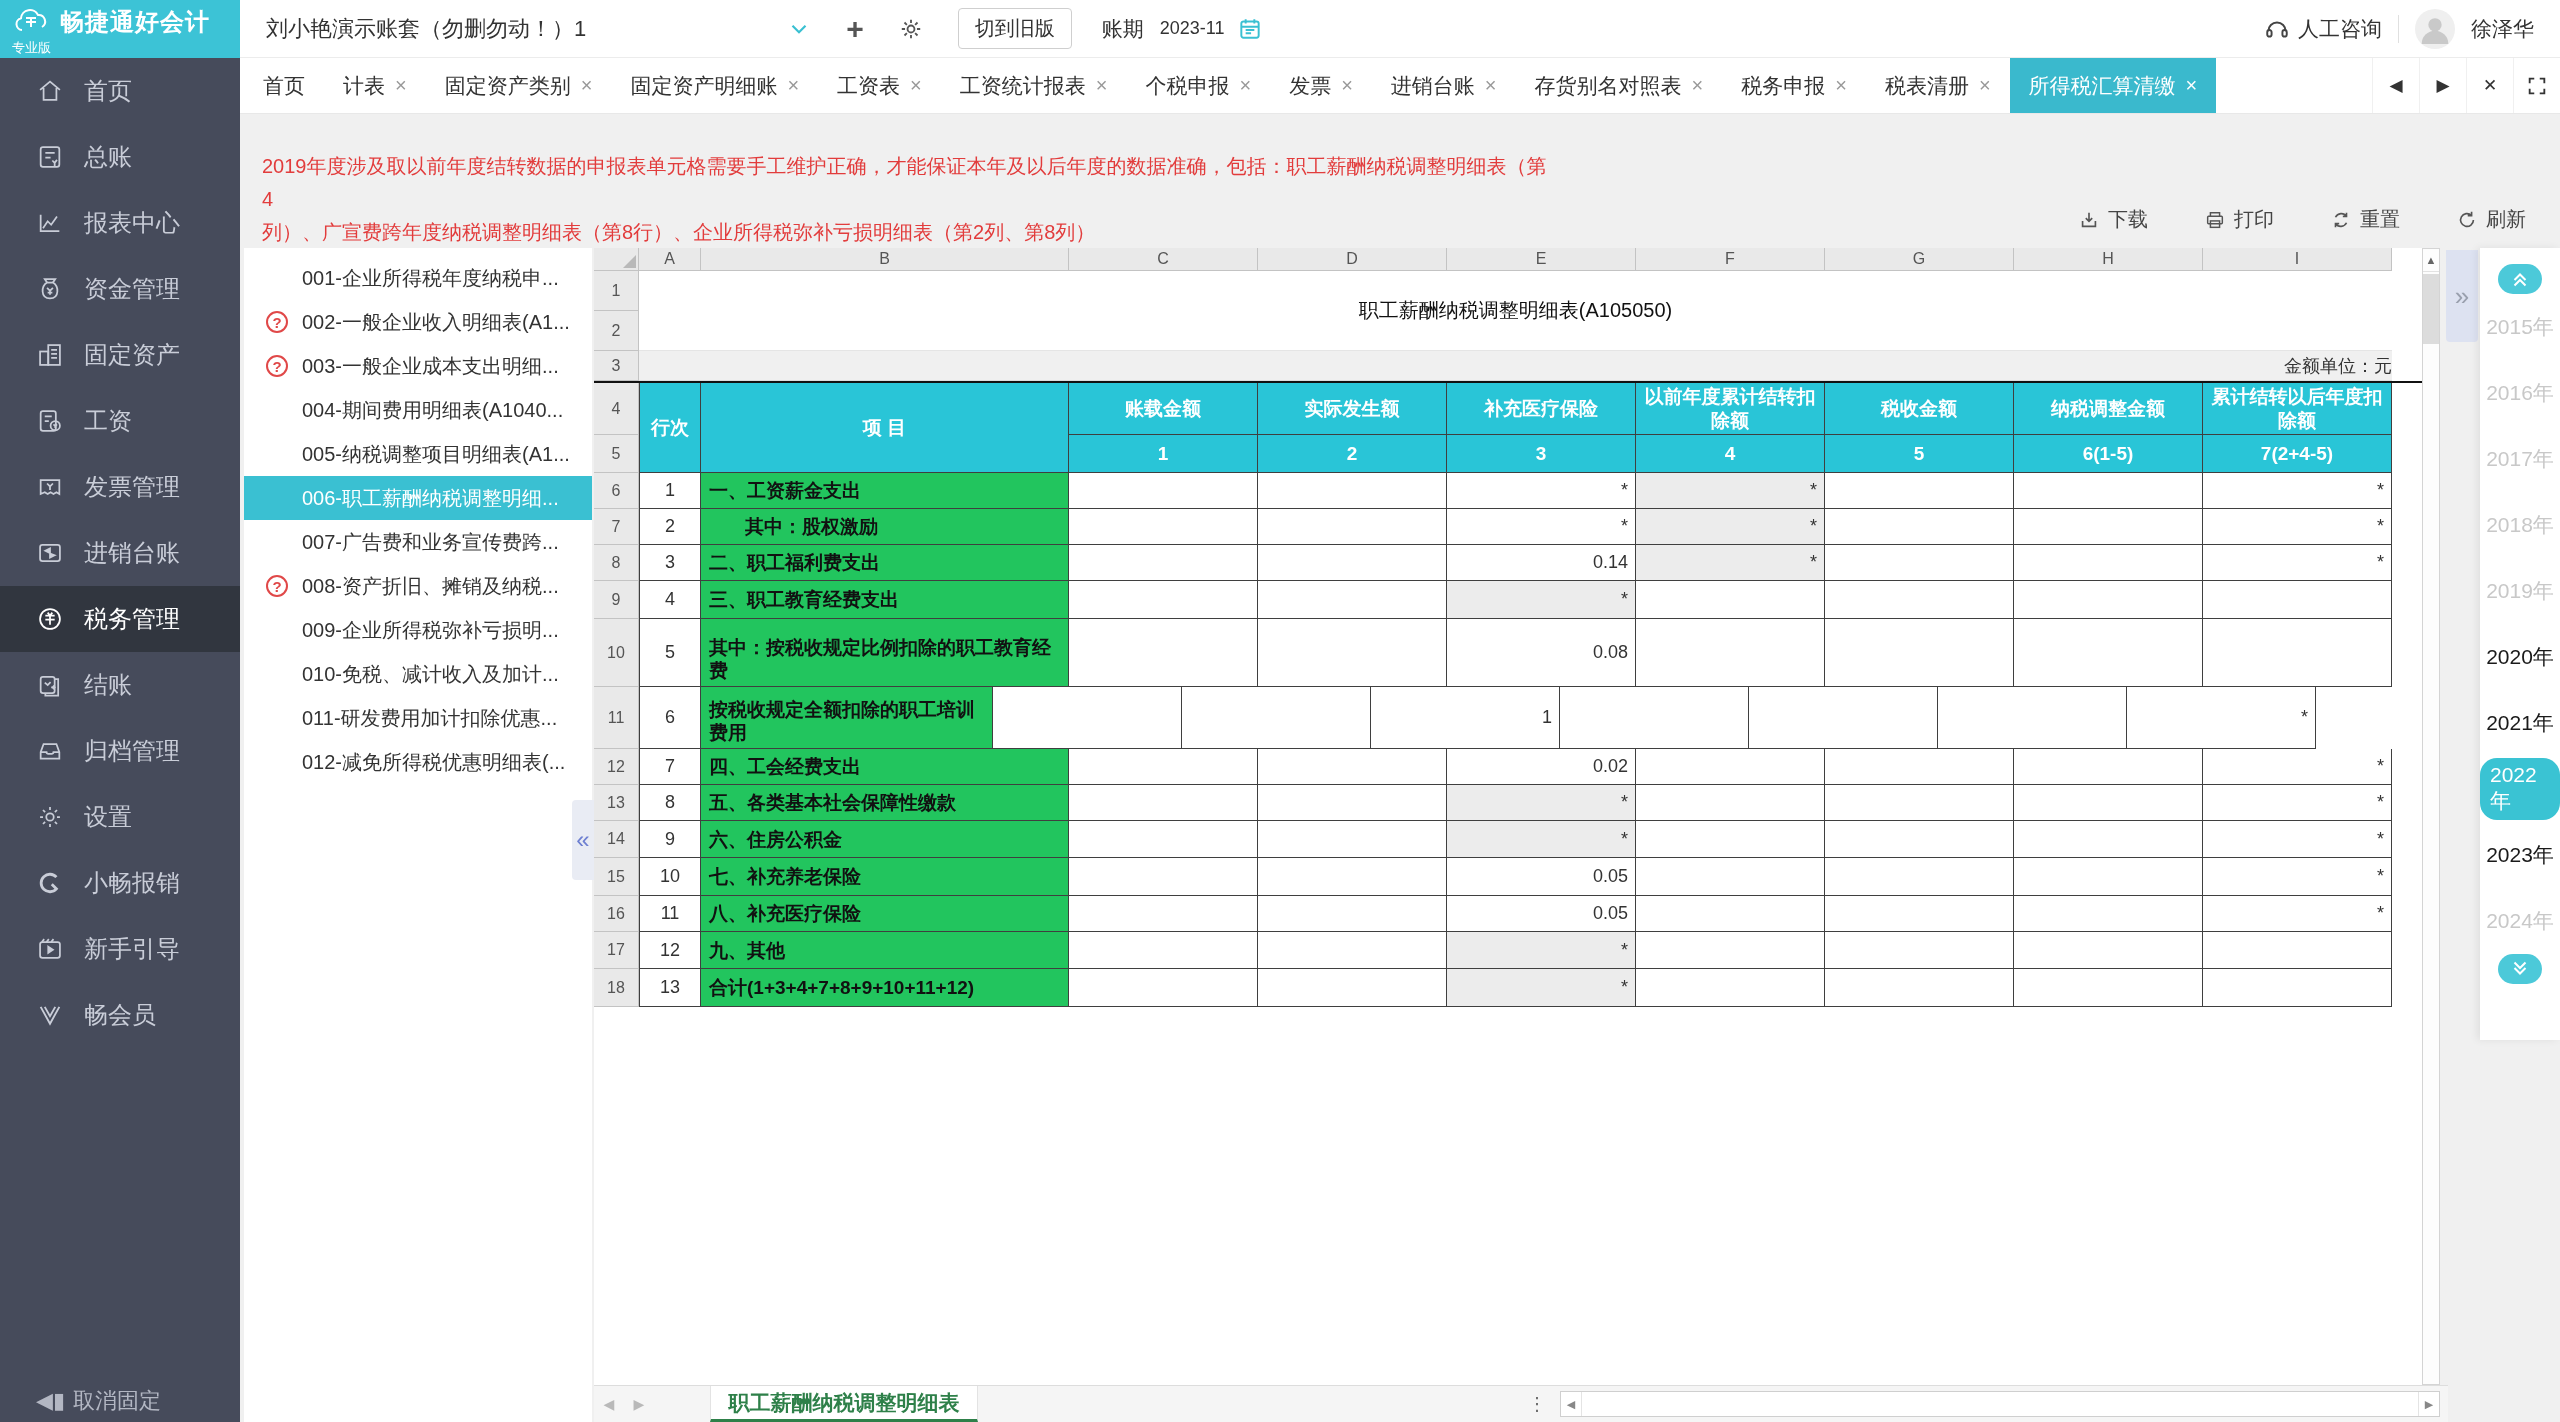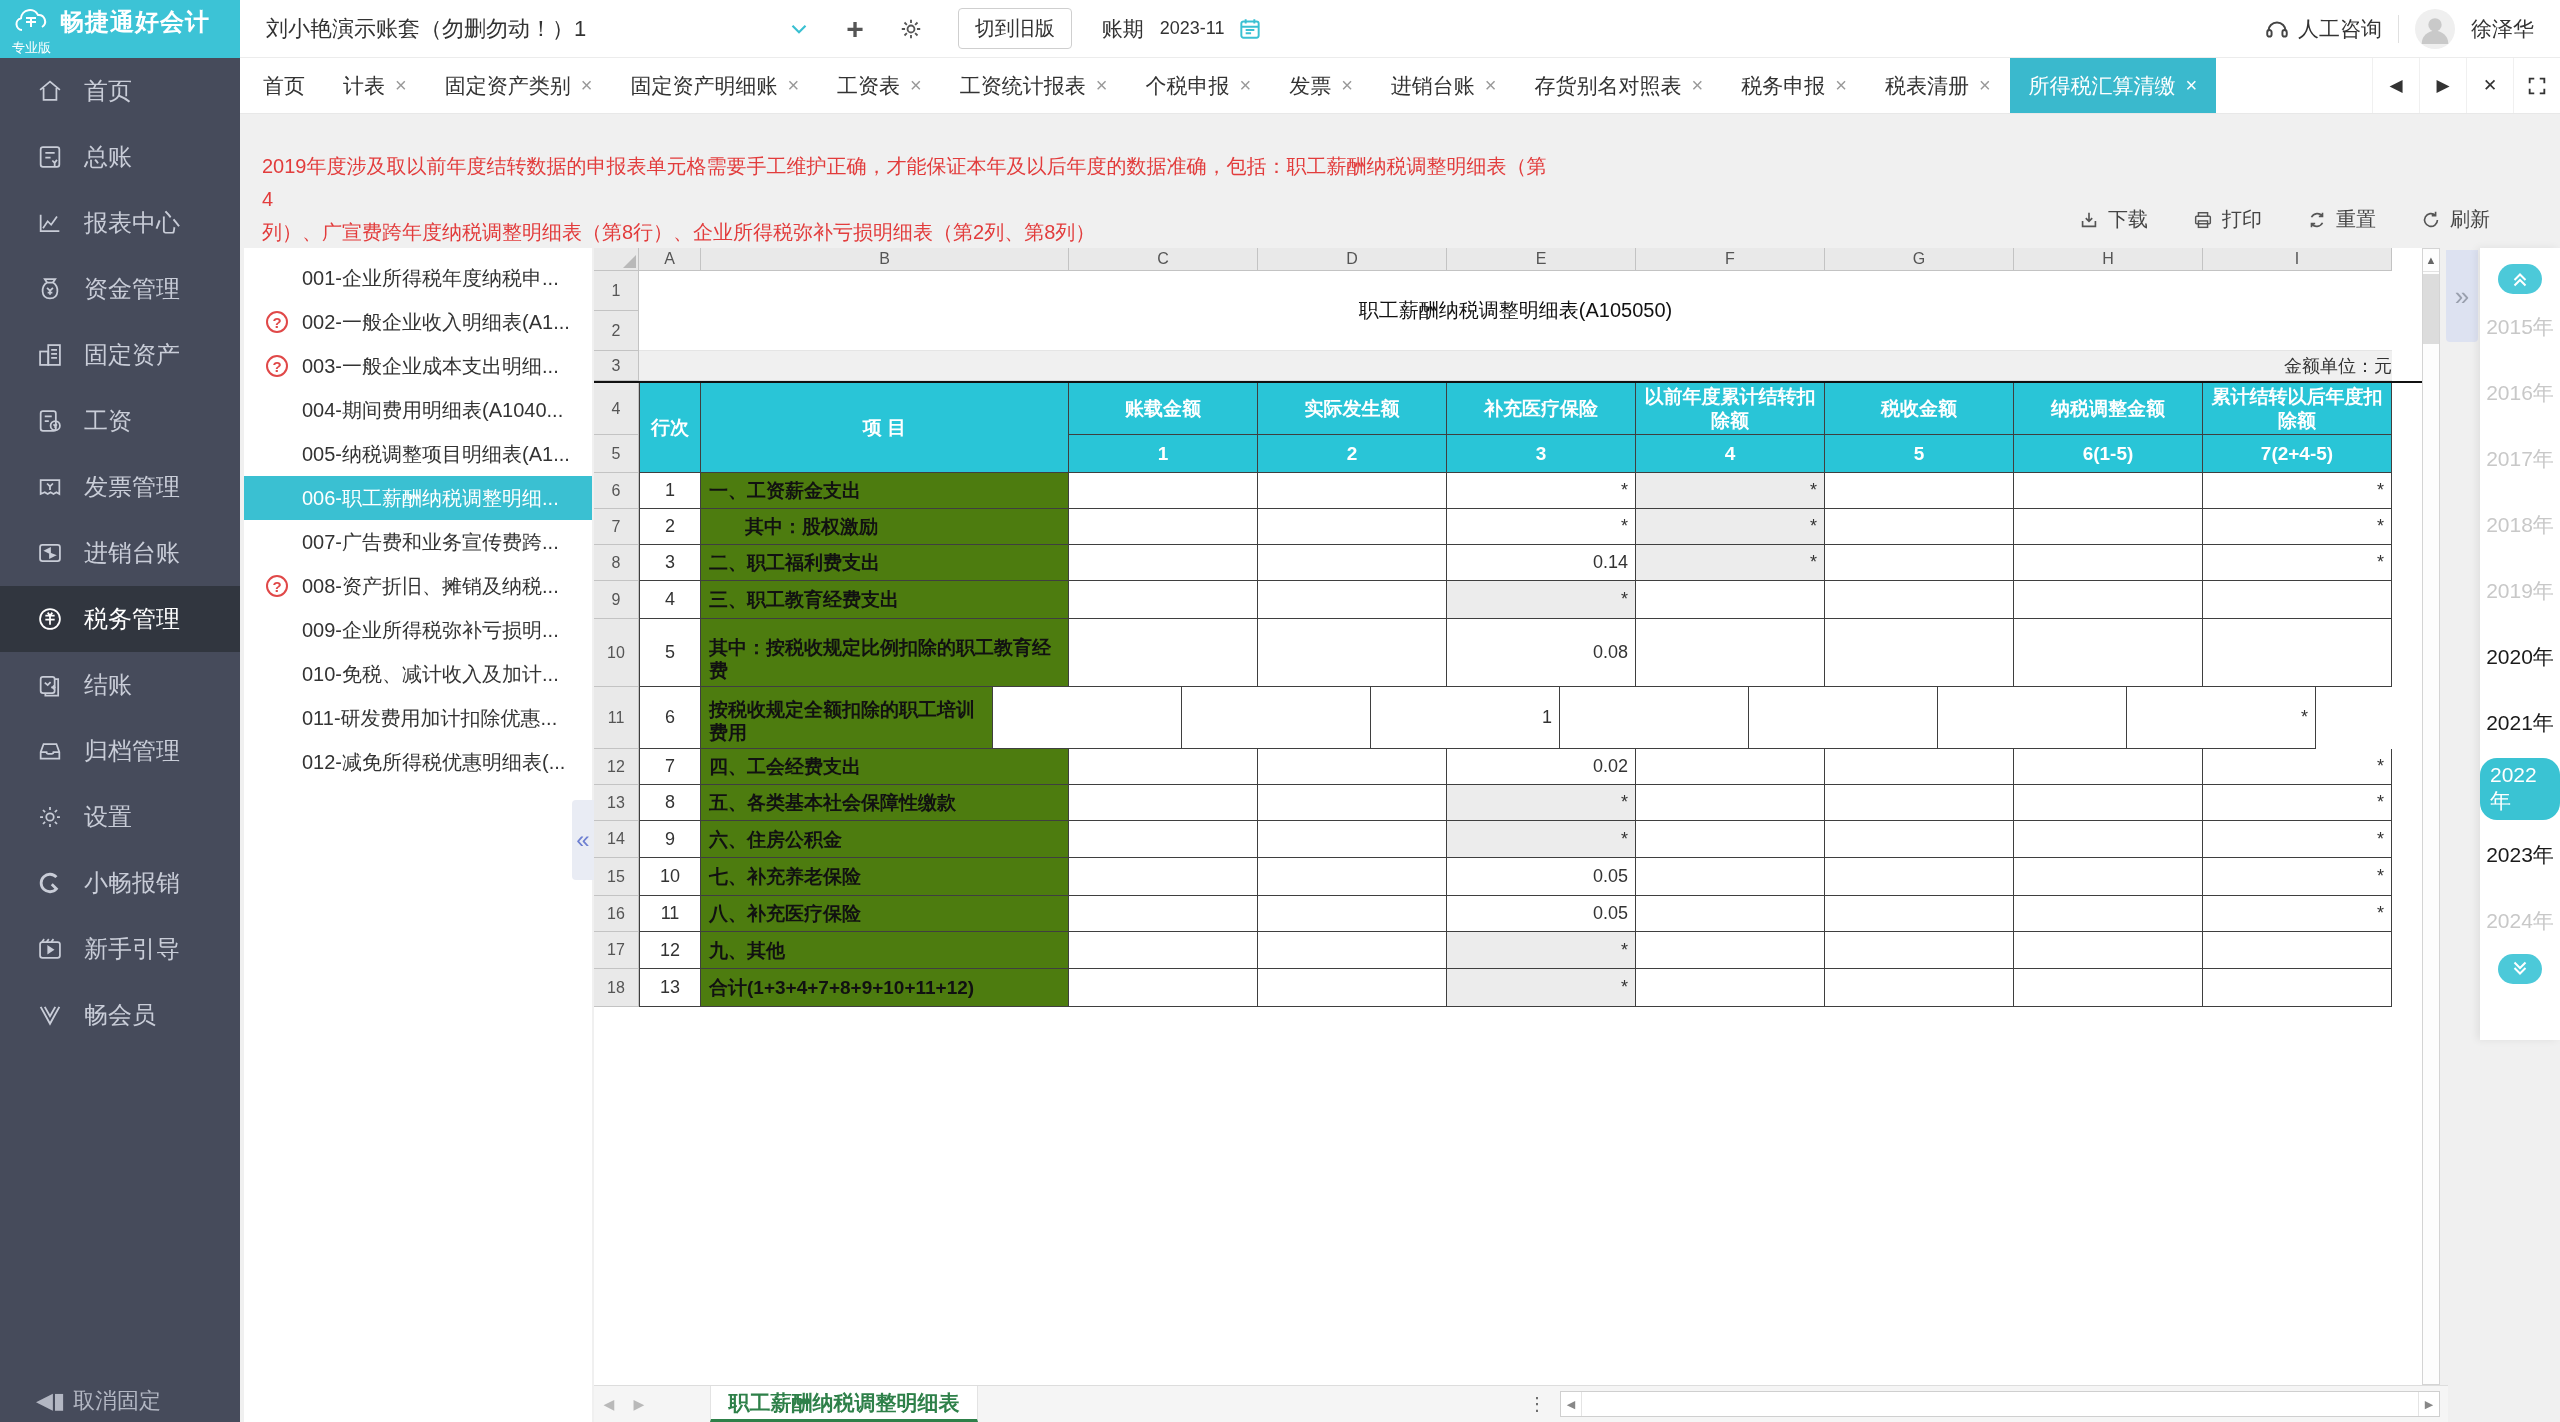--- a/index.html
+++ b/index.html
@@ -51,21 +51,21 @@
   .tab{display:flex;align-items:center;padding:0 19px;font-size:21px;color:#333;white-space:nowrap;cursor:pointer;}
   .tab-close{margin-left:10px;color:#999;font-size:20px;}
   .tab.active{background:#3ab9cd;color:#fff;}
   .tab.active .tab-close{color:#fff;}
   .tab-ctl{width:46px;display:flex;align-items:center;justify-content:center;color:#333;font-size:17px;
            border-left:1px solid #f0f0f0;}
   .tab-ctl svg{width:22px;height:22px;}
 
   
   #notice{left:262px;top:150px;width:1290px;color:#e23c3c;font-size:20px;line-height:33px;}
-  #actions{left:2078px;top:206px;display:flex;gap:44px;}
+  #actions{left:2078px;top:206px;display:flex;gap:56px;}
   .act{display:flex;align-items:center;gap:8px;font-size:20px;color:#444;cursor:pointer;}
   .act svg{width:22px;height:22px;color:#555;}
 
   
   #report-panel{left:244px;top:248px;width:348px;height:1174px;background:#fff;}
   #report-list{padding-top:8px;}
   .report-item{height:44px;display:flex;align-items:center;padding-left:58px;position:relative;
                font-size:20px;color:#333;white-space:nowrap;overflow:hidden;cursor:pointer;}
   .report-item.active{background:#3ac0d2;color:#fff;}
   .warn-badge{position:absolute;left:22px;top:11px;width:22px;height:22px;border:2px solid #e04848;
@@ -83,21 +83,21 @@
   .corner:after{content:"";position:absolute;right:2px;bottom:2px;border-left:13px solid transparent;
                 border-bottom:13px solid #b9b9b9;}
   .title-cell{background:#fff;font-size:20px;font-weight:normal;color:#111;border-bottom:1px solid #e5e5e5;}
   .unit-strip{background:#f0f0f0;justify-content:flex-end;padding-right:0;font-size:18px;color:#333;
               border-bottom:1px solid #ddd;}
   .hdr-top{border-top:2px solid #111;}
   .dc{border-right:1px solid #3f3f3f;border-bottom:1px solid #3f3f3f;}
   .bl{border-left:1px solid #3f3f3f;}
   .cyan{background:#29c5d7;color:#fff;font-weight:bold;font-size:19px;text-align:center;line-height:24px;}
   .linec{background:#fff;font-size:18px;color:#333;}
-  .item{background:#4d7c0f;font-weight:bold;color:#111;font-size:19px;justify-content:flex-start;
+  .item{background:#22c55e;font-weight:bold;color:#111;font-size:19px;justify-content:flex-start;
         padding:0 8px;text-align:left;line-height:23px;}
   .item.indent{padding-left:44px;}
   .item.tall{align-items:flex-end;padding-bottom:4px;}
   .val{background:#fff;font-size:18px;color:#333;justify-content:flex-end;padding:0 7px;}
   .val.grey{background:#ececec;}
 
   
   #collapse-handle{left:572px;top:800px;width:22px;height:80px;background:#e9ecf4;border-radius:4px 0 0 4px;
                    display:flex;align-items:center;justify-content:center;color:#6d7fd1;font-size:24px;}
   #vscroll{left:2422px;top:248px;width:18px;height:1137px;background:#fdfdfd;border:1px solid #d4d4d4;}

